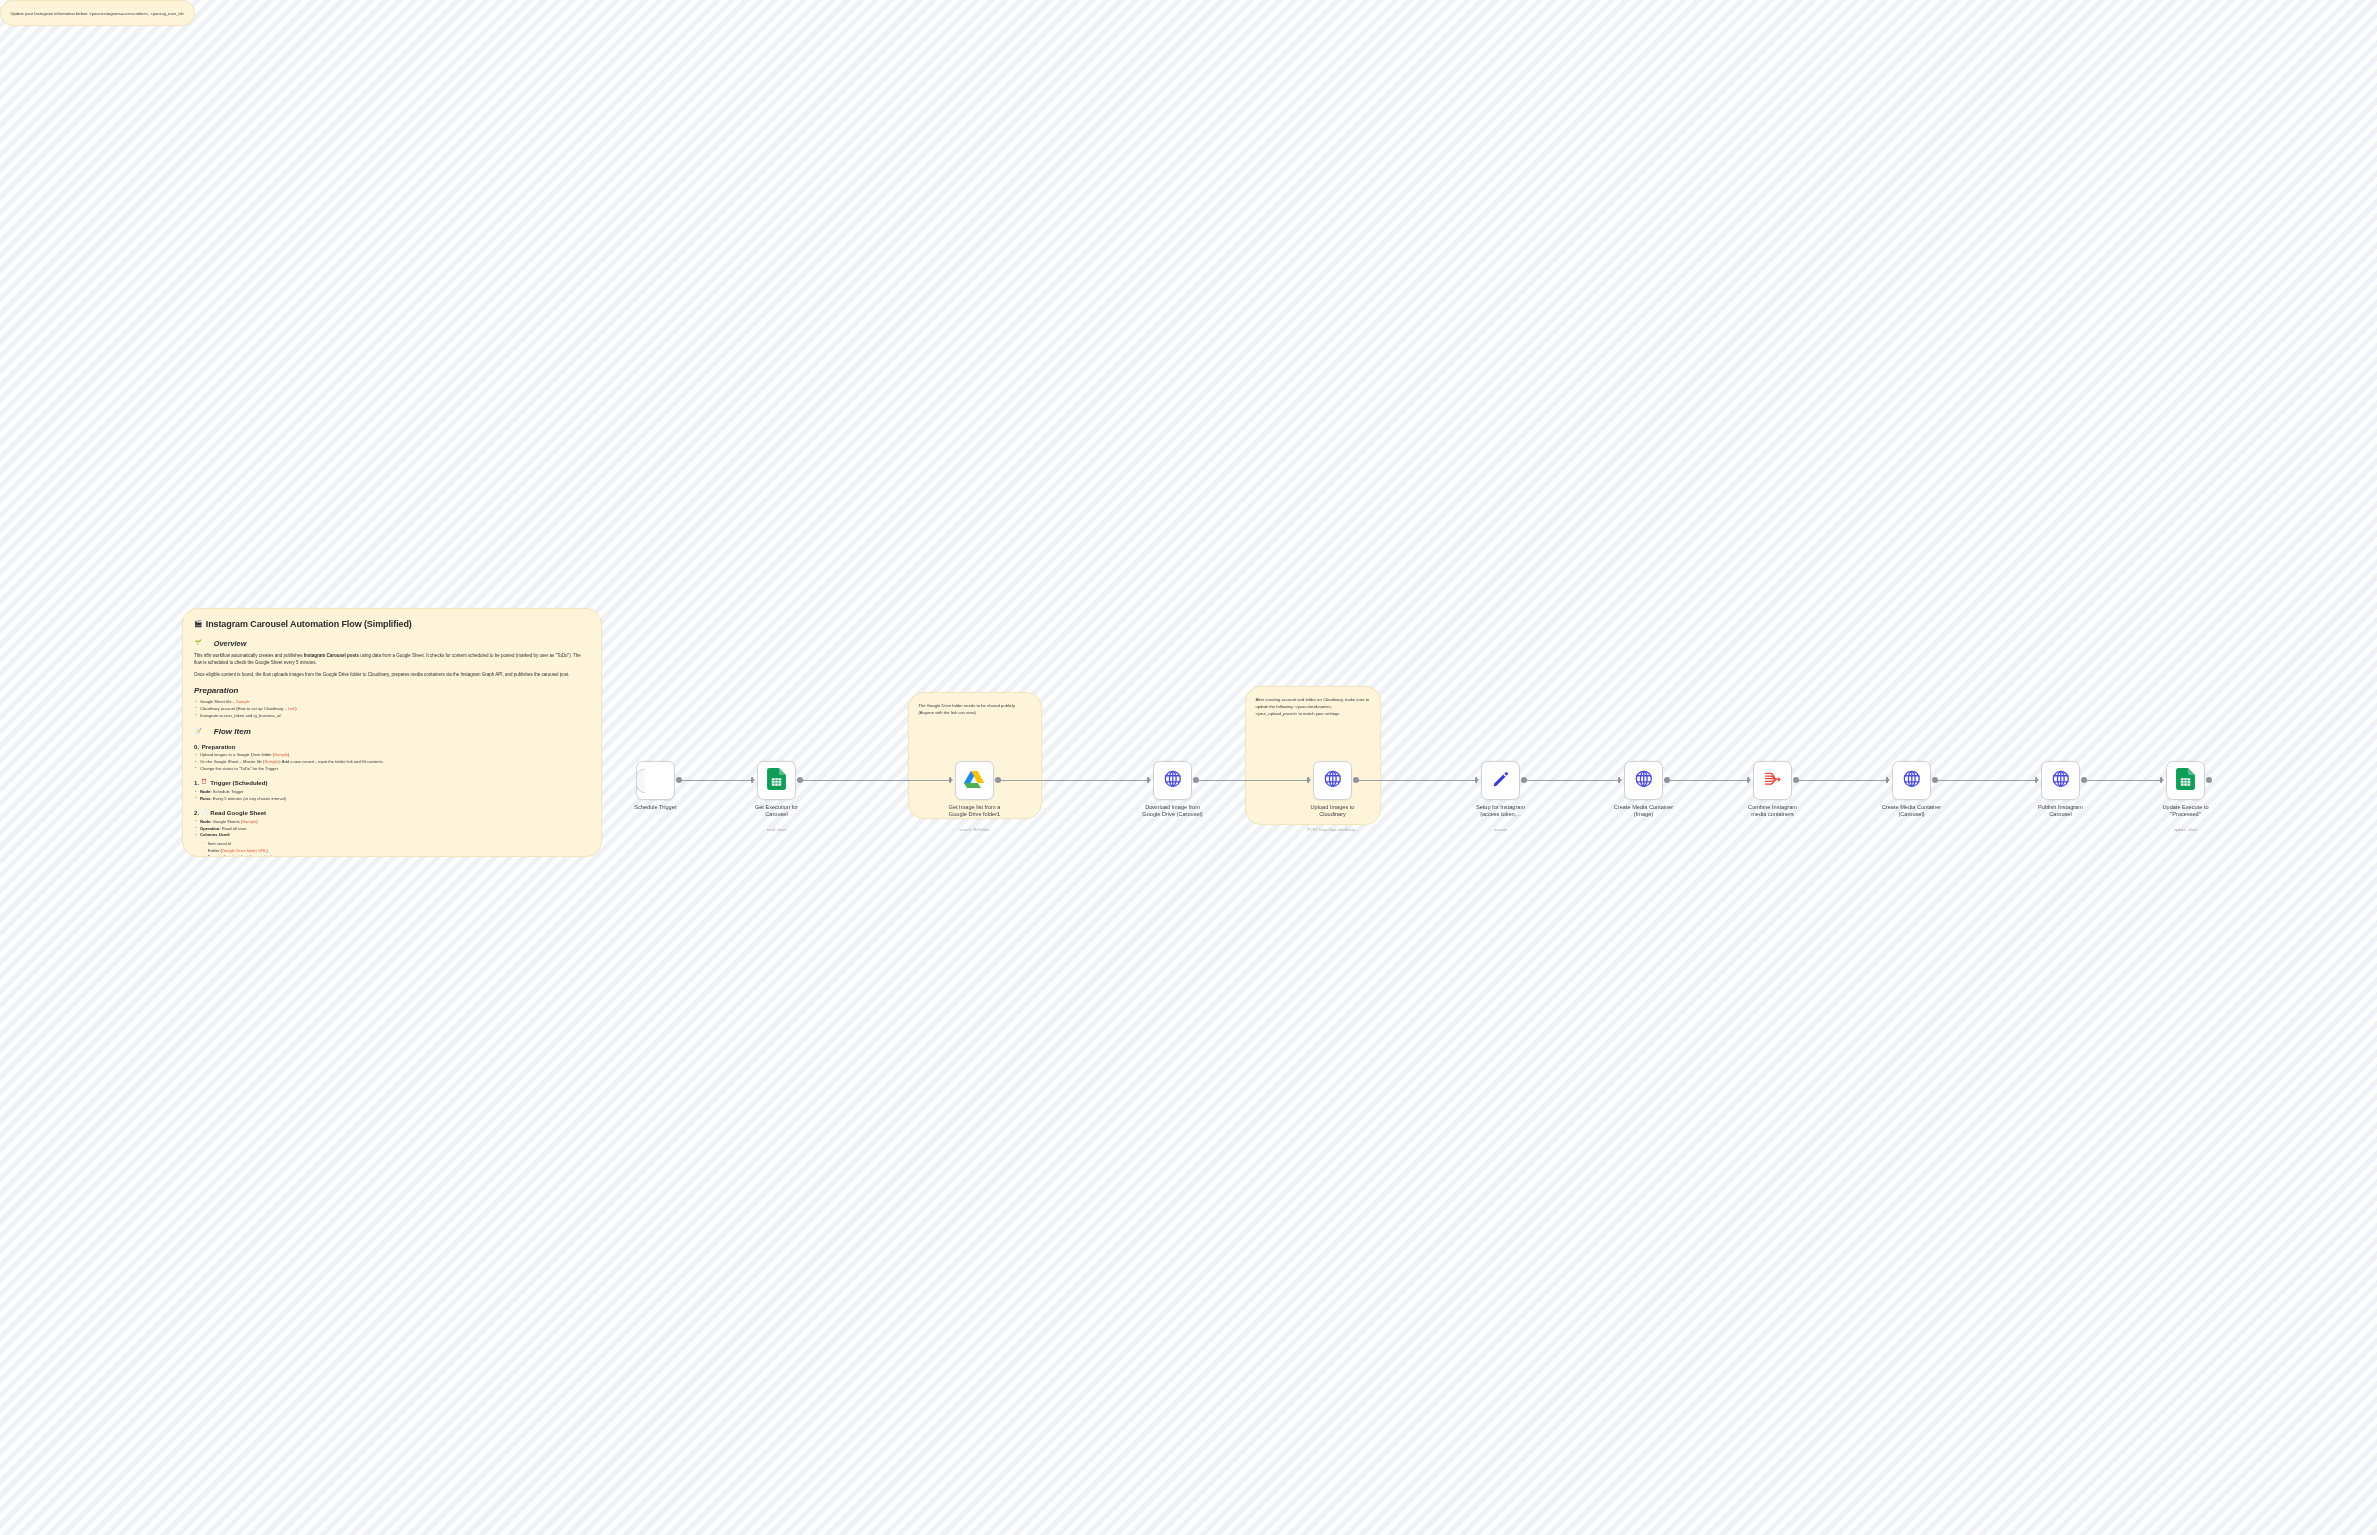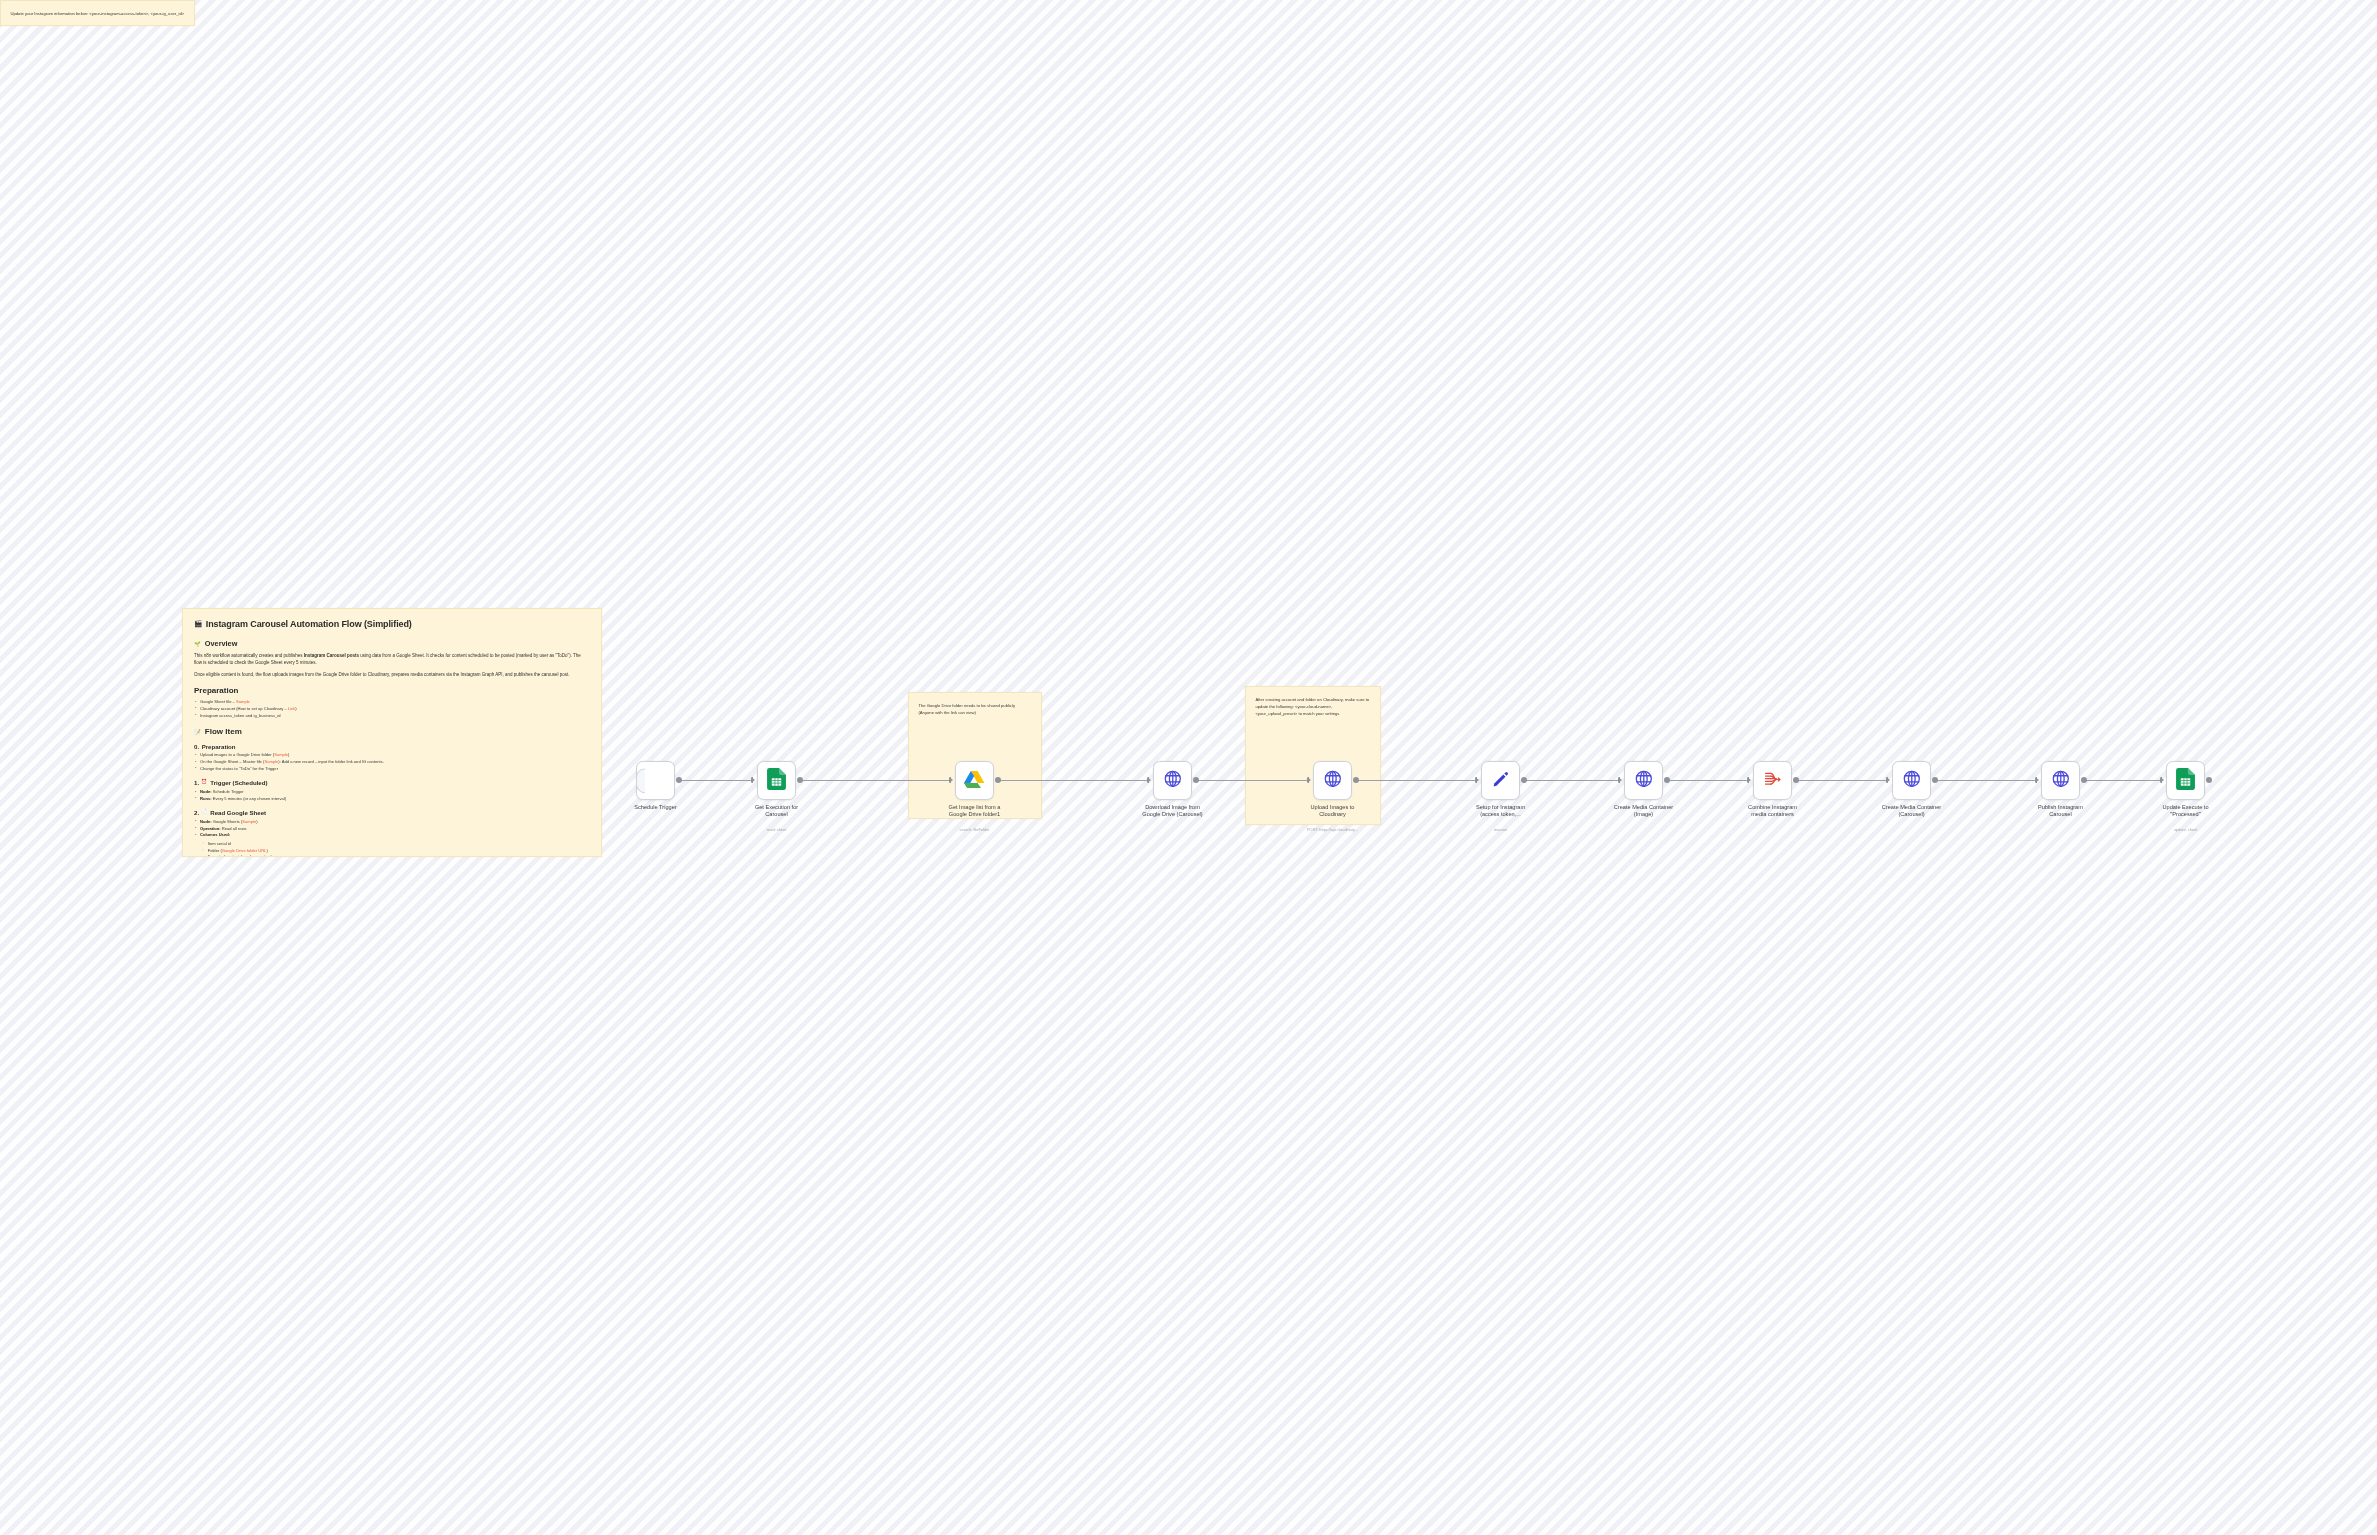--- a/index.html
+++ b/index.html
@@ -19,42 +19,42 @@
         rgba(255,255,255,0.85) 0px,
         rgba(255,255,255,0.85) 5.1px,
         rgba(238,240,246,0.9) 5.1px,
         rgba(238,240,246,0.9) 10.2px);
   }
   
   .sticky {
     position: absolute;
     background: #fdf4d9;
     border: 0.9px solid #f2e6bd;
-    border-radius: 0;
+    border-radius: 16px;
     box-shadow: 0 0 0 0.9px rgba(0,0,0,0.015);
   }
   .sticky-main {
     left: 182px; top: 608px;
     width: 420px; height: 249px;
     padding: 10.2px 11px 8.5px 11px;
     overflow: hidden;
   }
   .sticky-note-small { padding: 8.5px 9.4px; overflow: hidden; }
   .sticky-drive  { left: 908px; top: 692px; width: 134px; height: 127px; }
   .sticky-cloud  { left: 1245px; top: 686px; width: 136px; height: 139px; }
 
   
   .n-title {
     font-size: 9px; font-weight: bold; color: #2b2b2b;
     display: flex; align-items: center; gap: 3.4px;
     letter-spacing: -0.1px; margin-bottom: 9.4px;
   }
   .n-h2 {
     font-size: 7.3px; font-weight: bold; color: #2b2b2b;
-    display: flex; align-items: flex-end; gap: 4px; margin: 7.7px 0 4.3px 0;
+    display: flex; align-items: center; gap: 13px; margin: 7.7px 0 4.3px 0; font-style: italic;
   }
   .n-h2.big { font-size: 8px; }
   .n-p {
     font-size: 4.5px; line-height: 1.62; color: #31312f; margin-bottom: 4.3px;
   }
   .n-p b { font-weight: bold; }
   .n-ul { list-style: none; margin: 0 0 1.7px 0; padding: 0; }
   .n-ul li {
     font-size: 4.1px; line-height: 1.65; color: #3a3a38;
     padding-left: 6px; position: relative;

